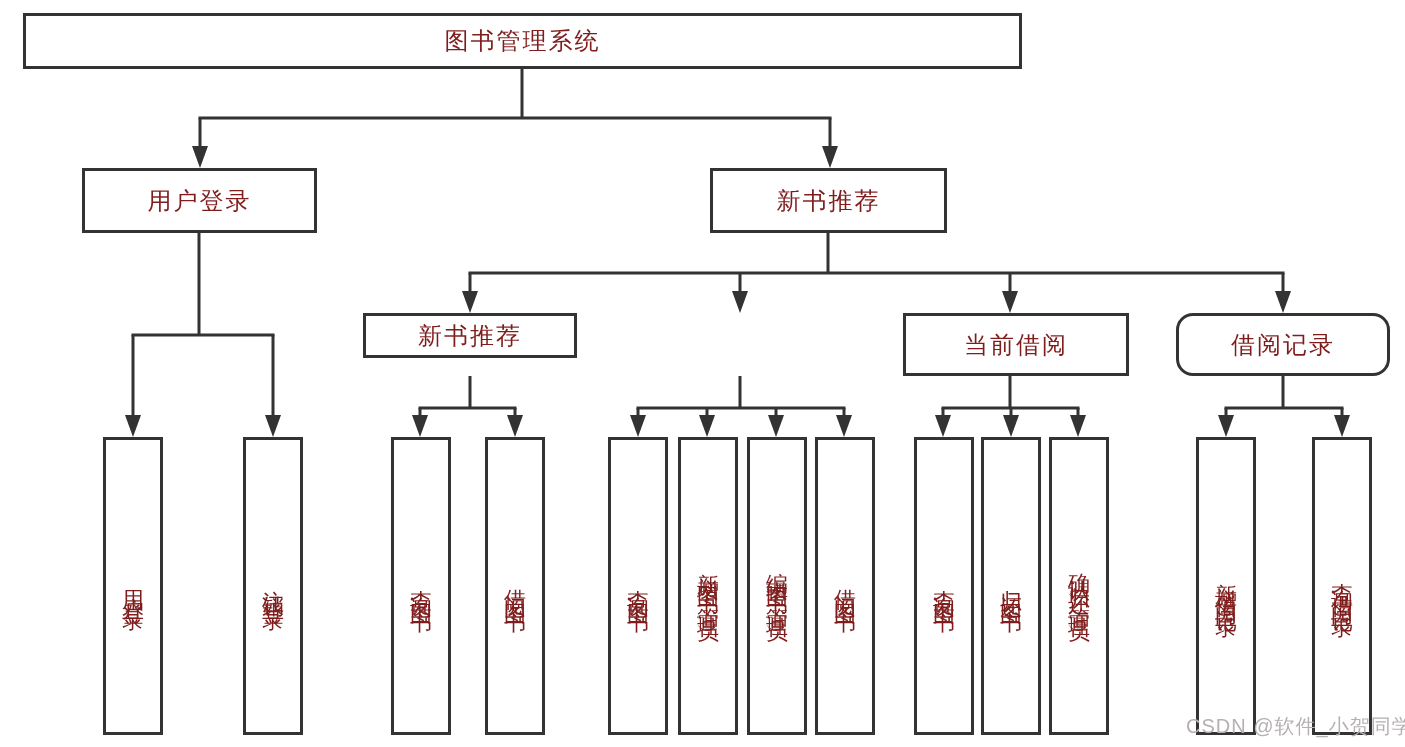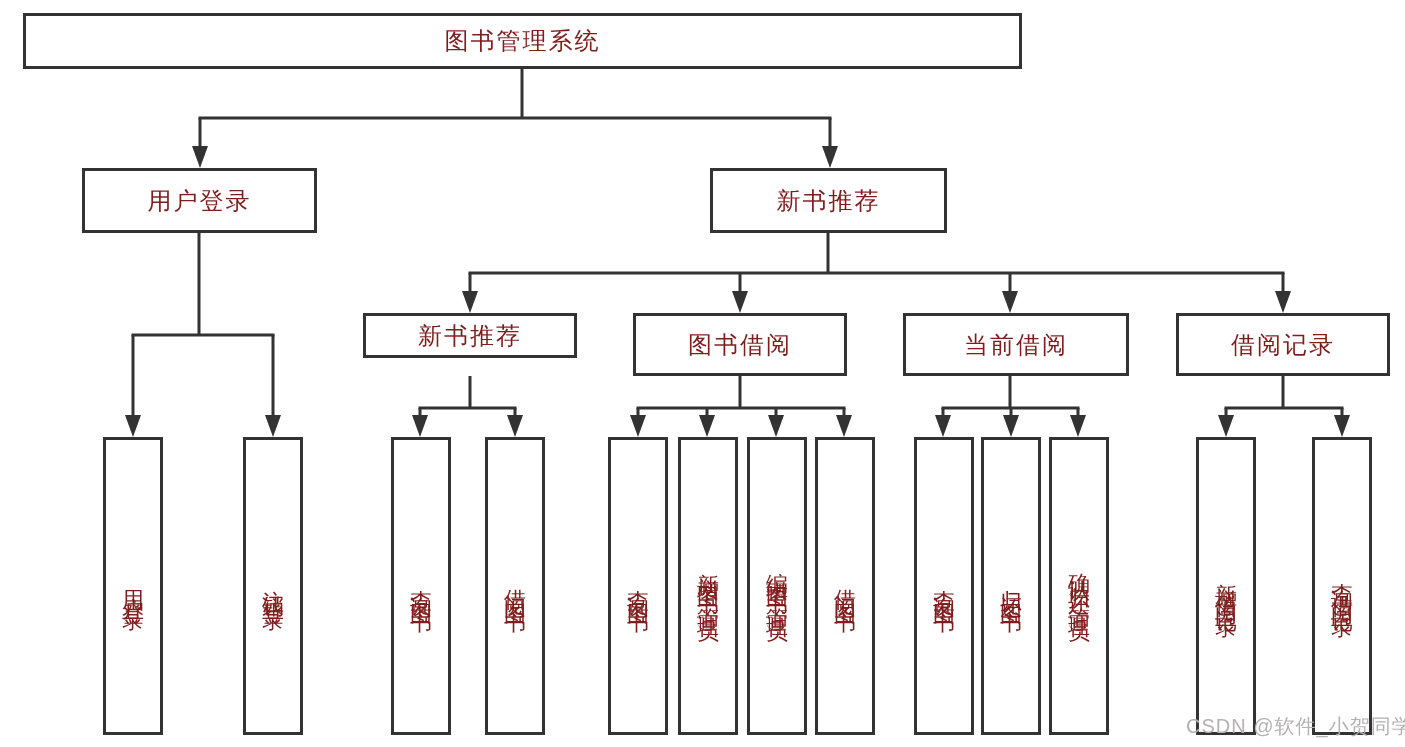--- a/index.html
+++ b/index.html
@@ -131,23 +131,22 @@
       </g>
     </g>
   </svg>
 
   <div class="node" style="left:23px; top:13px; width:999px; height:56px;">图书管理系统</div>
 
   <div class="node" style="left:82px; top:168px; width:235px; height:65px;">用户登录</div>
   <div class="node" style="left:710px; top:168px; width:237px; height:65px;">新书推荐</div>
 
   <div class="node" style="left:363px; top:313px; width:214px; height:45px;">新书推荐</div>
-  <div class="node" style="left:633px; top:313px; width:214px; height:63px;">图书借阅</div>
   <div class="node" style="left:903px; top:313px; width:226px; height:63px;">当前借阅</div>
-  <div class="node" style="left:1176px; top:313px; width:214px; height:63px;">借阅记录</div>
+  <div class="node" style="left:1176px; top:313px; width:214px; height:63px;border-radius:17px;">借阅记录</div>
 
   <div class="node leaf" style="left:103px; top:437px; width:60px; height:298px;">用户登录</div>
   <div class="node leaf" style="left:243px; top:437px; width:60px; height:298px;">注销登录</div>
   <div class="node leaf" style="left:391px; top:437px; width:60px; height:298px;">查询图书</div>
   <div class="node leaf" style="left:485px; top:437px; width:60px; height:298px;">借阅图书</div>
   <div class="node leaf" style="left:608px; top:437px; width:60px; height:298px;">查询图书</div>
   <div class="node leaf" style="left:678px; top:437px; width:60px; height:298px;">新增图书（管理员）</div>
   <div class="node leaf" style="left:747px; top:437px; width:60px; height:298px;">编辑图书（管理员）</div>
   <div class="node leaf" style="left:815px; top:437px; width:60px; height:298px;">借阅图书</div>
   <div class="node leaf" style="left:914px; top:437px; width:60px; height:298px;">查询图书</div>

